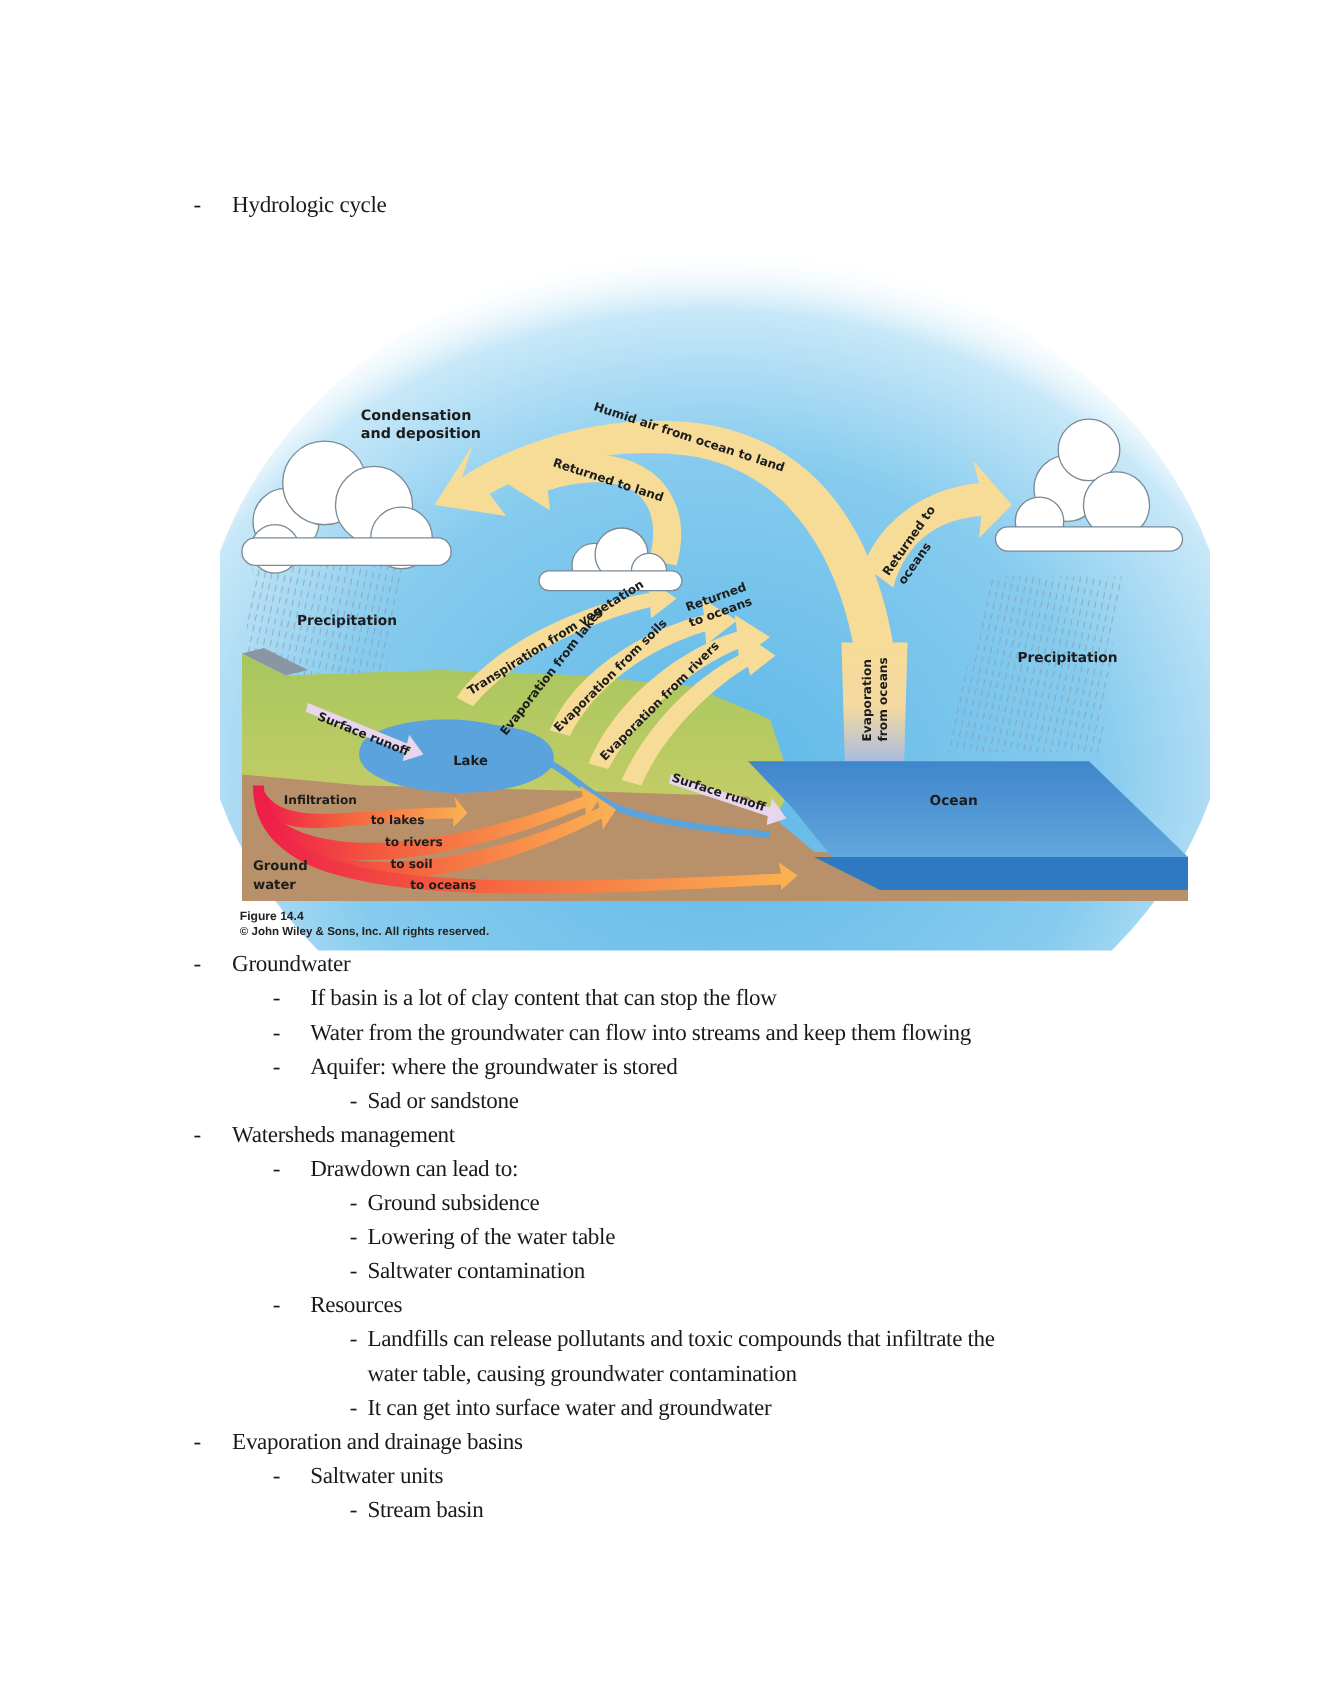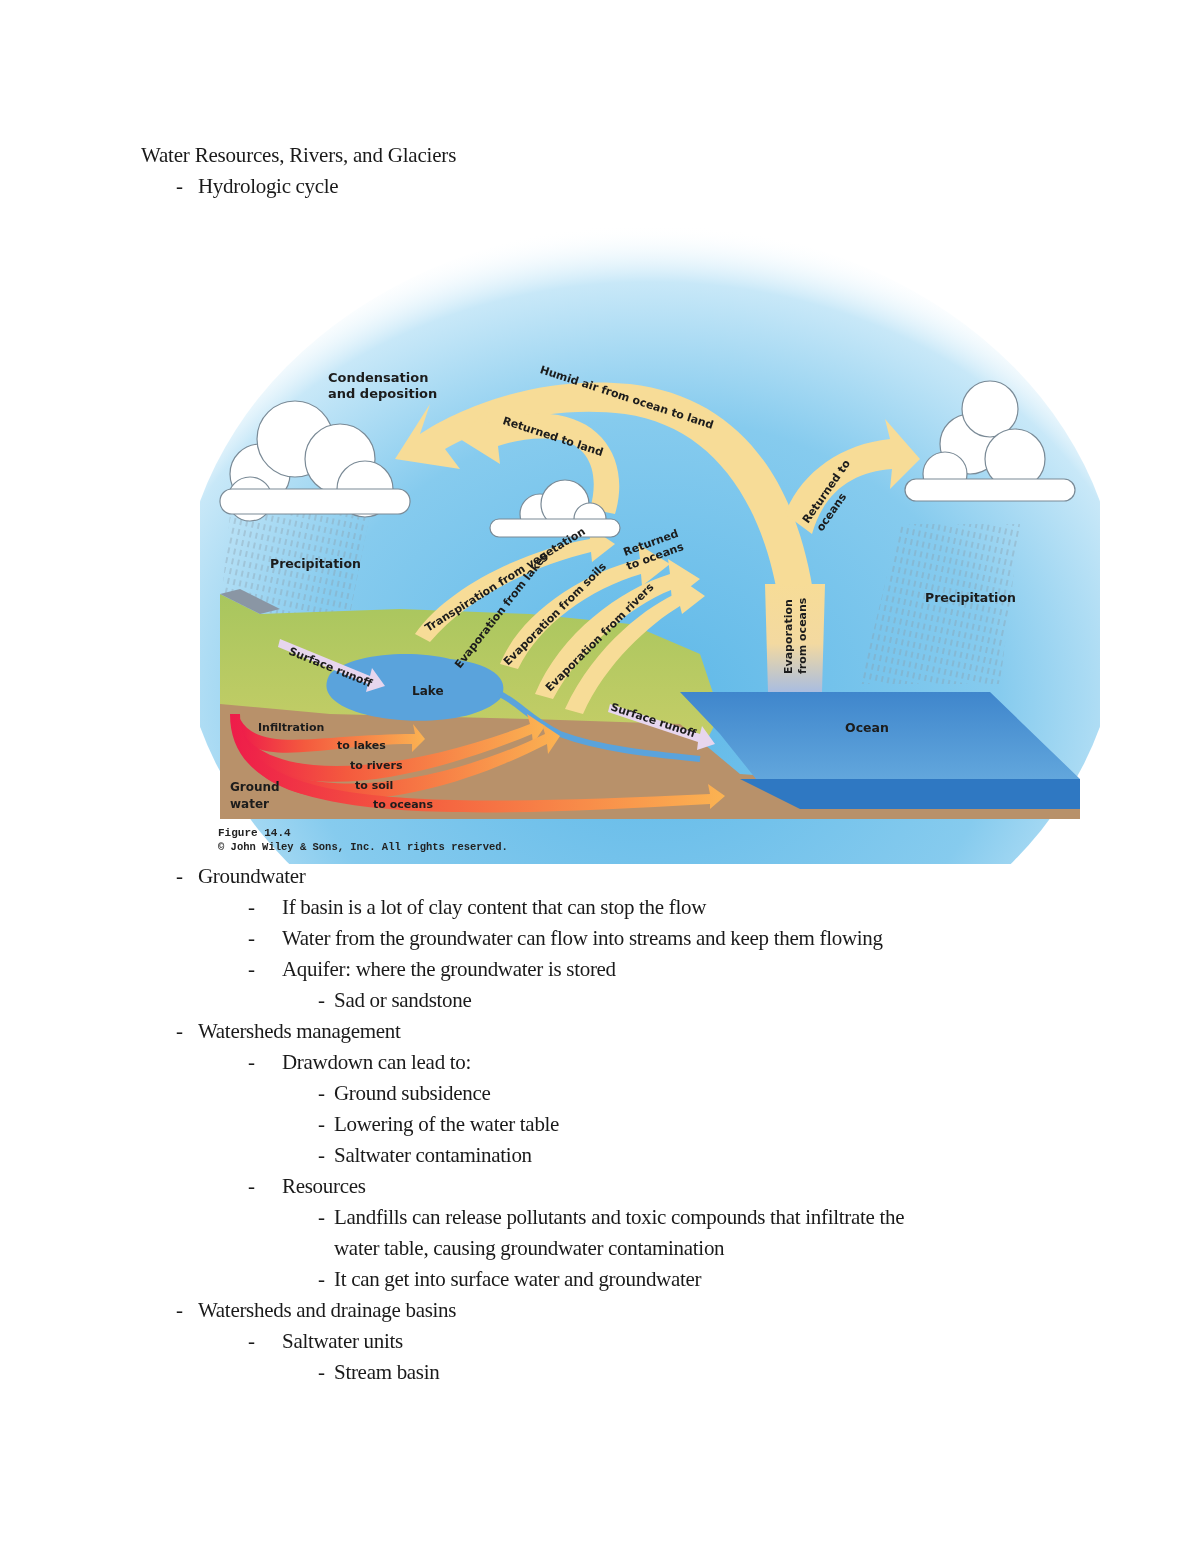--- a/index.html
+++ b/index.html
@@ -10,36 +10,35 @@
     font-family: "Liberation Serif", "DejaVu Serif", serif;
     font-size: 21px; color: #1a1a1a; letter-spacing: -0.2px; white-space: nowrap;
   }
   .line {
     position: absolute; font-family: "Liberation Serif", "DejaVu Serif", serif;
     font-size: 21px; color: #1a1a1a; white-space: nowrap; letter-spacing: -0.3px;
   }
   .dash { position: absolute; width: 10px; }
   .txt { position: absolute; }
   
-  .l1 .dash { left: 176px; } .l1 .txt { left: 198px; }
+  .l1 .dash { left: 176px; } .l1 .txt { left: 211px; }
   .l2 .dash { left: 248px; } .l2 .txt { left: 282px; }
   .l3 .dash { left: 318px; } .l3 .txt { left: 334px; }
   .figure { position: absolute; left: 200px; top: 214px; width: 900px; height: 650px; }
   .figure svg { width: 900px; height: 650px; display: block; }
   .lbl { font-family: "DejaVu Sans", "Liberation Sans", sans-serif; font-weight: bold; fill: #1c1c1c; }
-  .caption { position: absolute; left: 218px; top: 826px; font-family: Liberation Mono, monospace; font-size: 11px; color: #222; line-height: 14px; }
+  .caption { position: absolute; left: 218px; top: 826px; font-family: Liberation Sans, sans-serif; font-size: 11px; color: #222; line-height: 14px; }
   .caption .fig { font-weight: bold; }
   .caption .copy { font-weight: bold; font-size: 10.5px; }
 </style>
 </head>
 <body>
 
 <div class="page">
 
-  <div class="doc-title">Water Resources, Rivers, and Glaciers</div>
 
   <div class="line l1" style="top:174px;">
     <span class="dash">-</span>
     <span class="txt">Hydrologic cycle</span>
   </div>
 
   <div class="figure">
     <svg viewBox="0 0 900 650" xmlns="http://www.w3.org/2000/svg">
       <defs>
         <radialGradient id="skyGrad" cx="0.5" cy="0.62" r="0.62">
@@ -219,21 +218,21 @@
   <div class="line l3" style="top:1236px;">
     <span class="txt">water table, causing groundwater contamination</span>
   </div>
   <div class="line l3" style="top:1267px;">
     <span class="dash">-</span>
     <span class="txt">It can get into surface water and groundwater</span>
   </div>
 
   <div class="line l1" style="top:1298px;">
     <span class="dash">-</span>
-    <span class="txt">Watersheds and drainage basins</span>
+    <span class="txt">Evaporation and drainage basins</span>
   </div>
   <div class="line l2" style="top:1329px;">
     <span class="dash">-</span>
     <span class="txt">Saltwater units</span>
   </div>
   <div class="line l3" style="top:1360px;">
     <span class="dash">-</span>
     <span class="txt">Stream basin</span>
   </div>
 

